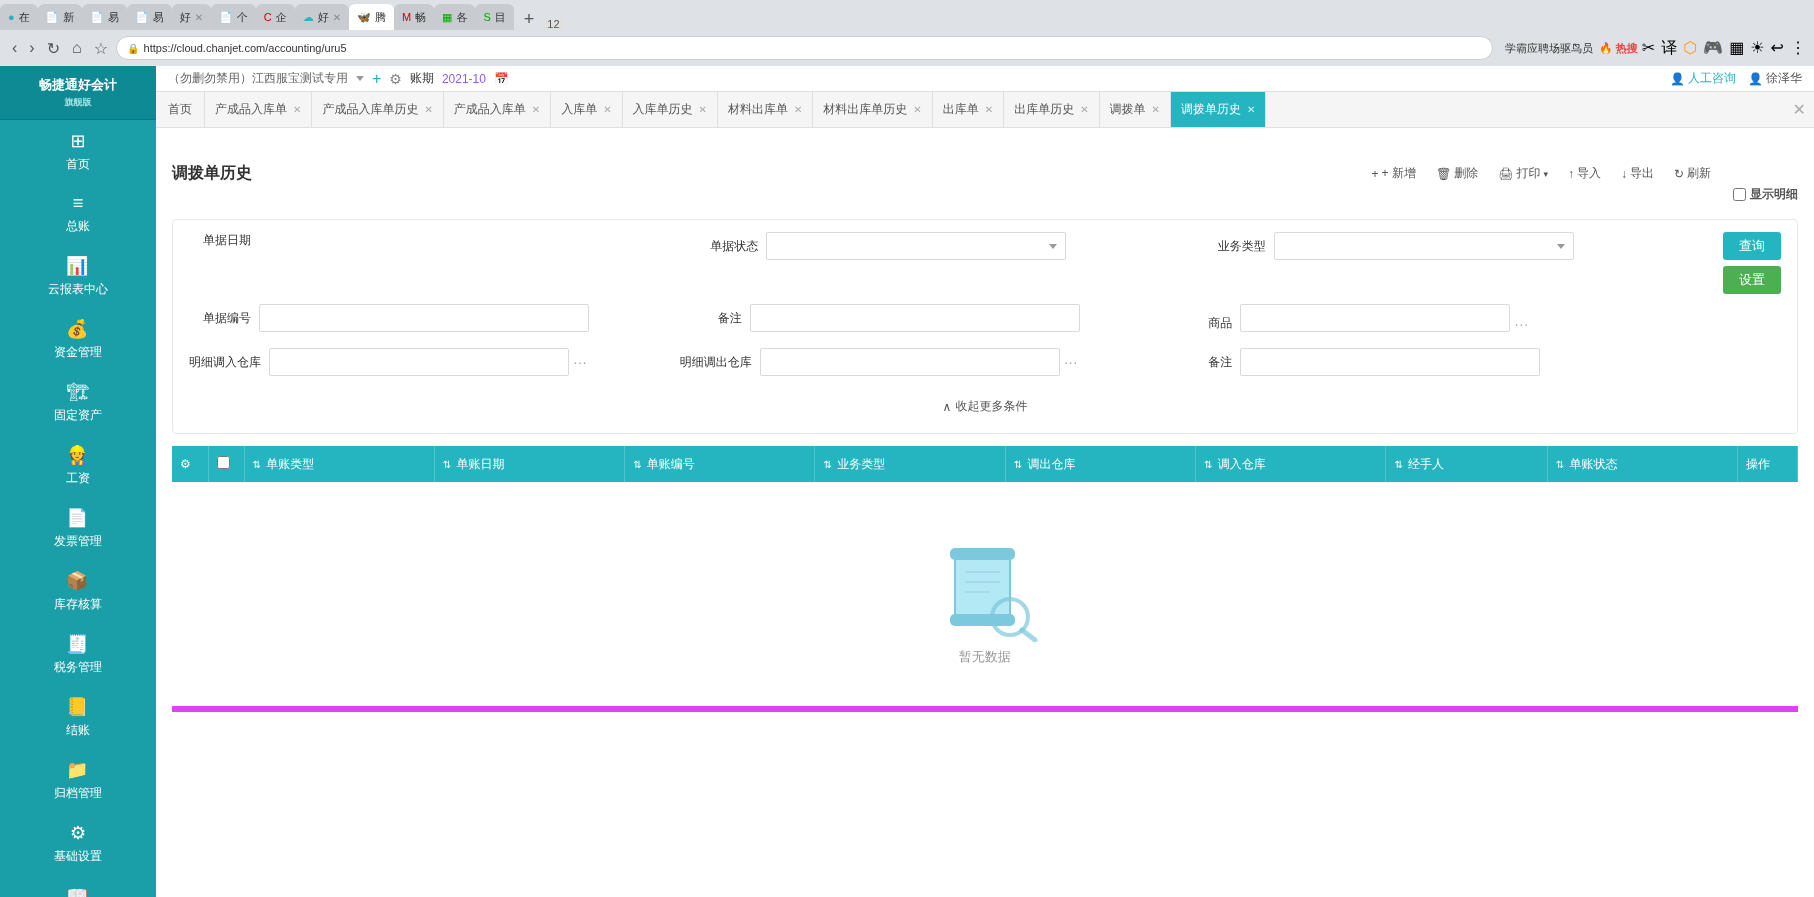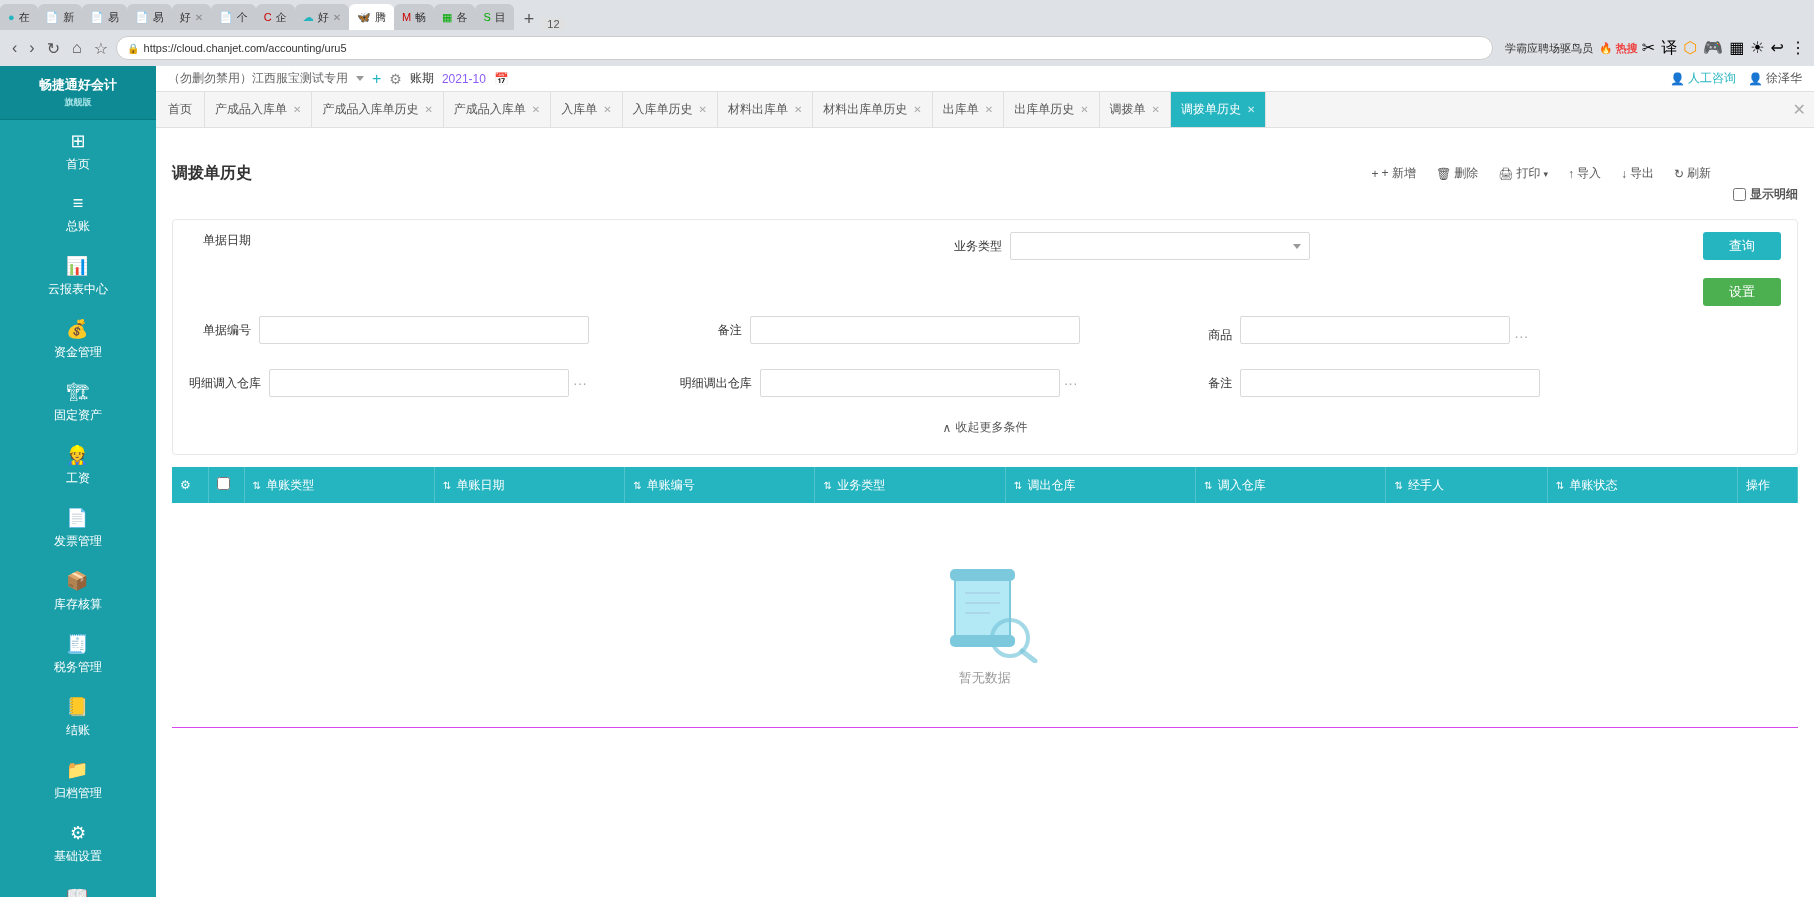--- a/index.html
+++ b/index.html
@@ -59,29 +59,29 @@
     .date-range-text { font-size: 11px; color: #888; margin-left: 4px; }
     .filter-select { height: 28px; border: 1px solid #d9d9d9; border-radius: 2px; padding: 0 8px; font-size: 12px; color: #555; background: white; cursor: pointer; display: flex; align-items: center; justify-content: space-between; min-width: 200px; }
     .filter-input { height: 28px; border: 1px solid #d9d9d9; border-radius: 2px; padding: 0 8px; font-size: 12px; color: #555; flex: 1; max-width: 350px; }
     .filter-dots { color: #aaa; font-size: 14px; margin-left: 4px; cursor: pointer; }
 
     .collapse-row { display: flex; justify-content: center; padding: 6px 0; }
     .collapse-btn { font-size: 12px; color: #555; cursor: pointer; display: flex; align-items: center; gap: 4px; background: none; border: none; }
 
     
     .query-btn { background: #25b5c0; color: white; border: none; border-radius: 3px; padding: 5px 16px; font-size: 13px; cursor: pointer; white-space: nowrap; }
-    .settings-btn-green { background: #4caf50; color: white; border: none; border-radius: 3px; padding: 5px 26px; font-size: 13px; cursor: pointer; white-space: nowrap; }
-    .side-buttons { display: flex; flex-direction: column; gap: 18px; margin-left: 8px; border-radius: 23px; }
+    .settings-btn-green { background: #4caf50; color: white; border: none; border-radius: 3px; padding: 5px 16px; font-size: 13px; cursor: pointer; white-space: nowrap; }
+    .side-buttons { display: flex; flex-direction: column; gap: 6px; margin-left: 8px; border-radius: 23px; }
 
     
     .data-table { width: 100%; border-collapse: collapse; }
     .data-table thead tr { background: #25b5c0; color: white; height: 36px; }
     .data-table thead th { padding: 0 8px; font-size: 12px; font-weight: normal; text-align: left; white-space: nowrap; border-right: 1px solid rgba(255,255,255,0.2); cursor: pointer; }
     .data-table thead th .sort-arrows { font-size: 10px; margin-right: 2px; }
-    .data-table tbody tr { height: 36px; border-bottom: 1px solid #d946ef; }
+    .data-table tbody tr { height: 36px; border-bottom: 6px solid #d946ef; }
     .th-checkbox { width: 36px; text-align: center; }
     .th-settings { width: 36px; text-align: center; }
     .th-actions { width: 60px; text-align: center; }
 
     
     .empty-state { display: flex; flex-direction: column; align-items: center; justify-content: center; padding: 60px 0 40px; }
     .empty-text { color: #999; font-size: 13px; margin-top: 16px; }
 
     
     .scroll-illus { width: 90px; height: 90px; position: relative; }
@@ -348,36 +348,43 @@
       </div>
 
       <div class="filter-area">
 
         <div style="display:flex; align-items:flex-start; margin-bottom:10px;">
 
           <div style="display:flex; align-items:flex-end; flex:1;">
             <span class="filter-label">单据日期</span>
           </div>
 
+          <div style="display:flex; align-items:center; flex:1;">
+            <span class="filter-label">单据状态</span>
+            <div class="filter-select" style="flex:1; max-width:300px;">
+              <span></span>
+              <span class="chevron-down"></span>
+            </div>
+          </div>
 
           <div style="display:flex; align-items:center; flex:1;">
             <span class="filter-label">业务类型</span>
             <div class="filter-select" style="flex:1; max-width:300px;">
               <span></span>
               <span class="chevron-down"></span>
             </div>
           </div>
 
           <div class="side-buttons" style="margin-left:12px;">
             <button class="query-btn">查询</button>
             <button class="settings-btn-green">设置</button>
           </div>
         </div>
 
-        <div style="display:flex; align-items:center; margin-bottom:25px;">
+        <div style="display:flex; align-items:center; margin-bottom:16px;">
           <div style="display:flex; align-items:center; flex:1;">
             <span class="filter-label">单据编号</span>
             <input class="filter-input" type="text" style="flex: 1 1 0%; max-width: 330px;">
           </div>
           <div style="display:flex; align-items:center; flex:1;">
             <span class="filter-label">备注</span>
             <input class="filter-input" type="text" style="flex: 1 1 0%; max-width: 330px;">
           </div>
           <div style="display:flex; align-items:flex-end; flex:1;">
             <span class="filter-label">商品</span>

